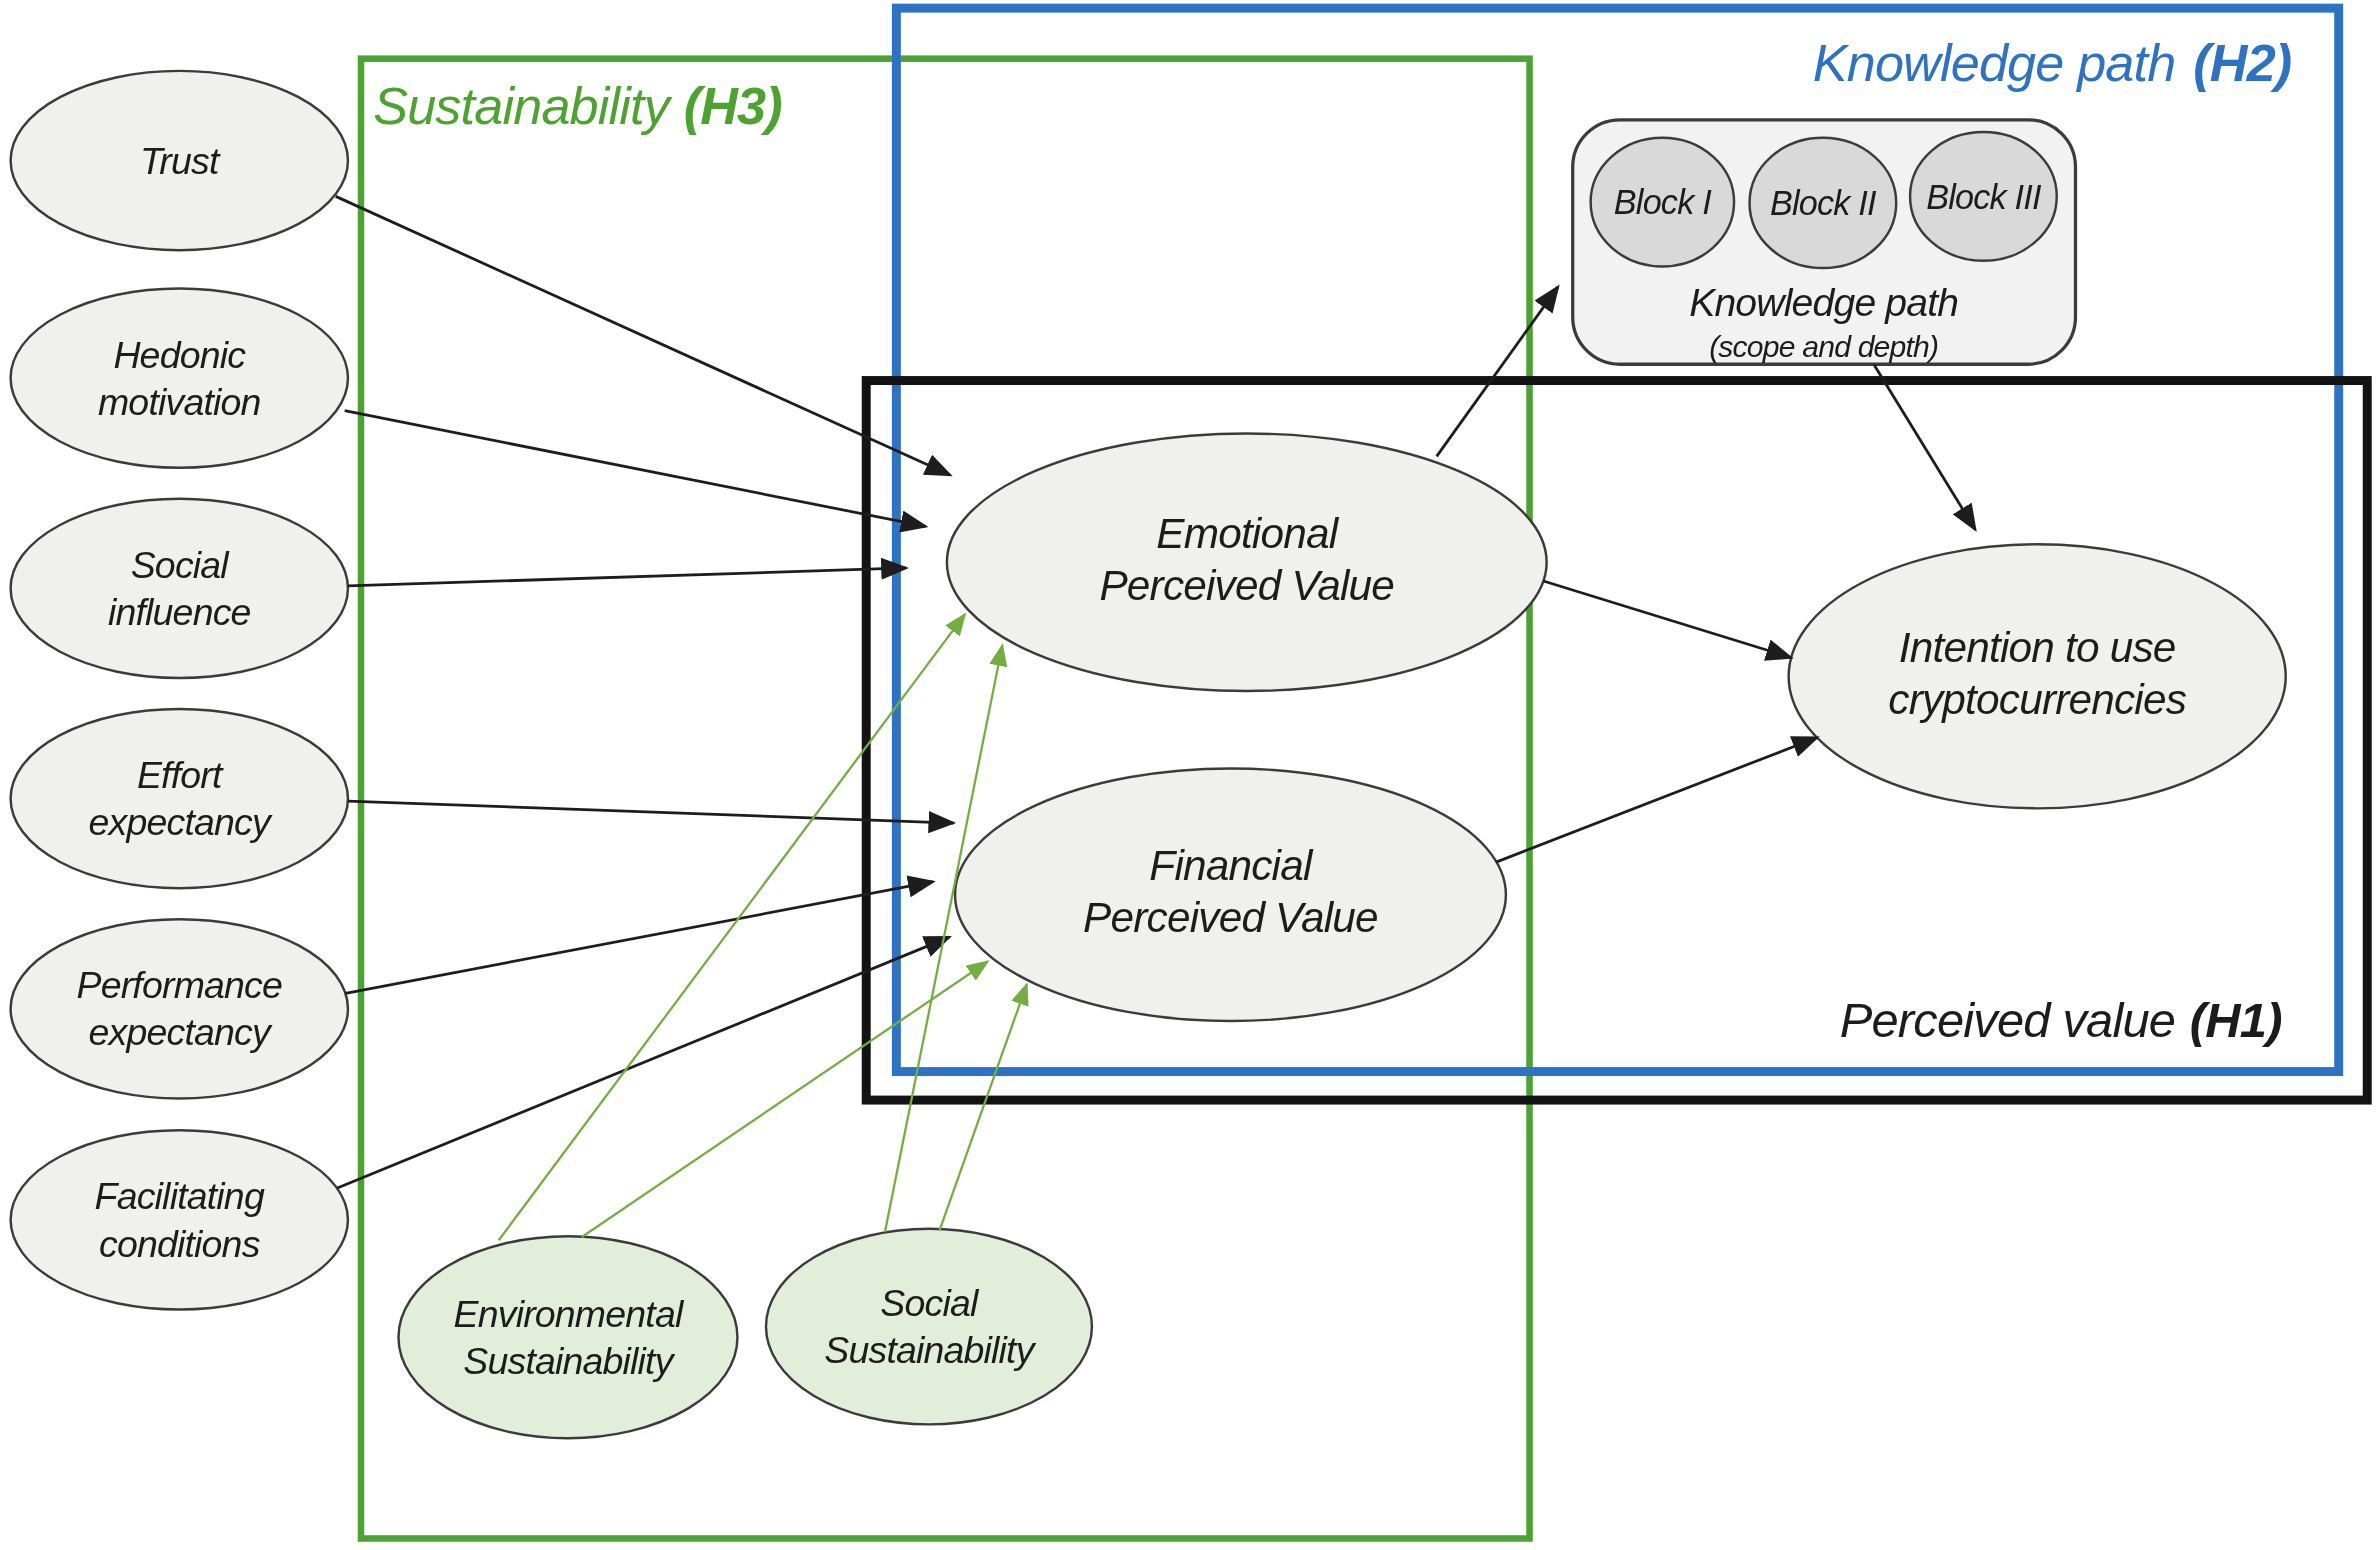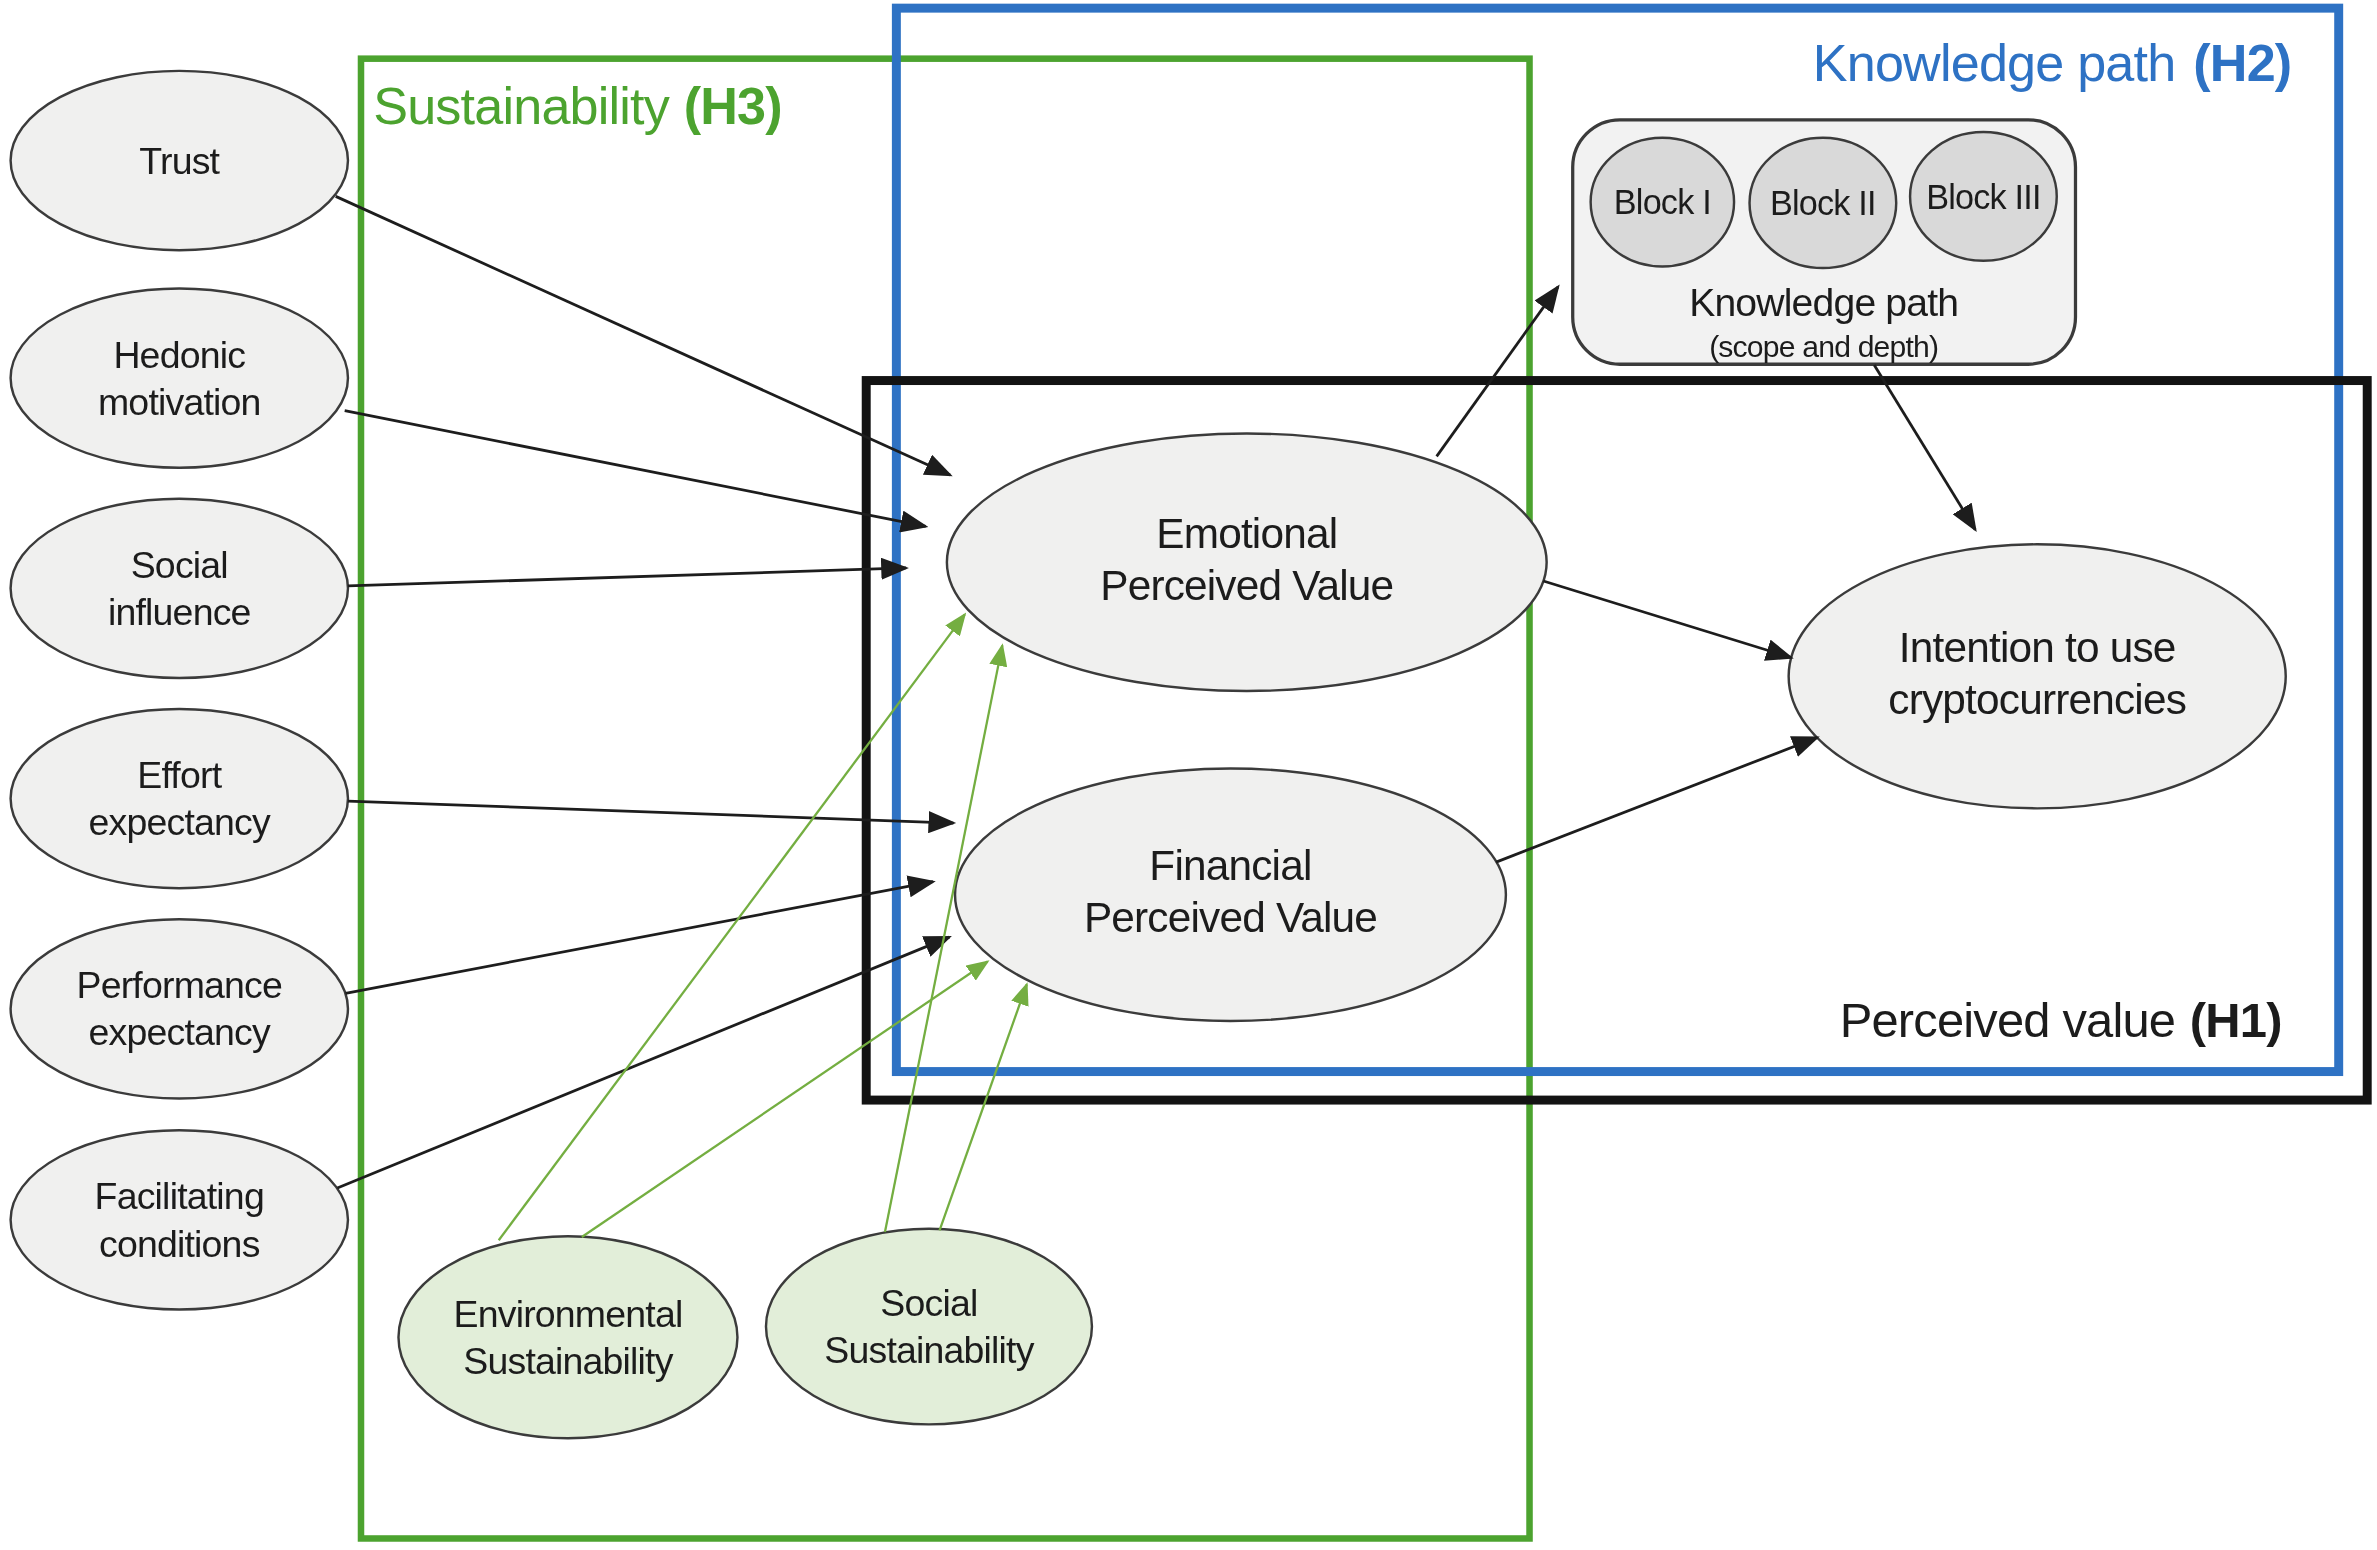--- a/index.html
+++ b/index.html
@@ -1,17 +1,17 @@
 <!DOCTYPE html>
 <html style="--green: #4CA32F; --blue: #2E72C4; --black_box: #131313; --arrow: #1d1d1d; --green_arrow: #74AE41; --node_fill: #F0F0EF; --node_stroke: #3B3B3B; --green_node_fill: #E2EED9; --block_fill: #D9D9D9; --panel_fill: #F2F2F2; --text: #1C1C1C;font-size:13px"><head>
 <meta charset="utf-8">
 <style>
   html, body { margin: 0; padding: 0; background: #ffffff; }
   body { font-family: "Liberation Sans", "DejaVu Sans", sans-serif; }
-  .diagram-wrap { width: 100%; background: #ffffff; }
+  .diagram-wrap { width: 100%; background: #ffffff; font-style: italic; }
   svg { display: block; width: 100%; height: auto; }
 
   
   .box { fill: none; }
   .box-green { stroke: var(--green); stroke-width: 8; }
   .box-blue  { stroke: var(--blue);  stroke-width: 11; }
   .box-black { stroke: var(--black_box); stroke-width: 11; }
 
   
   .node       { fill: var(--node_fill);       stroke: var(--node_stroke); stroke-width: 3; }

